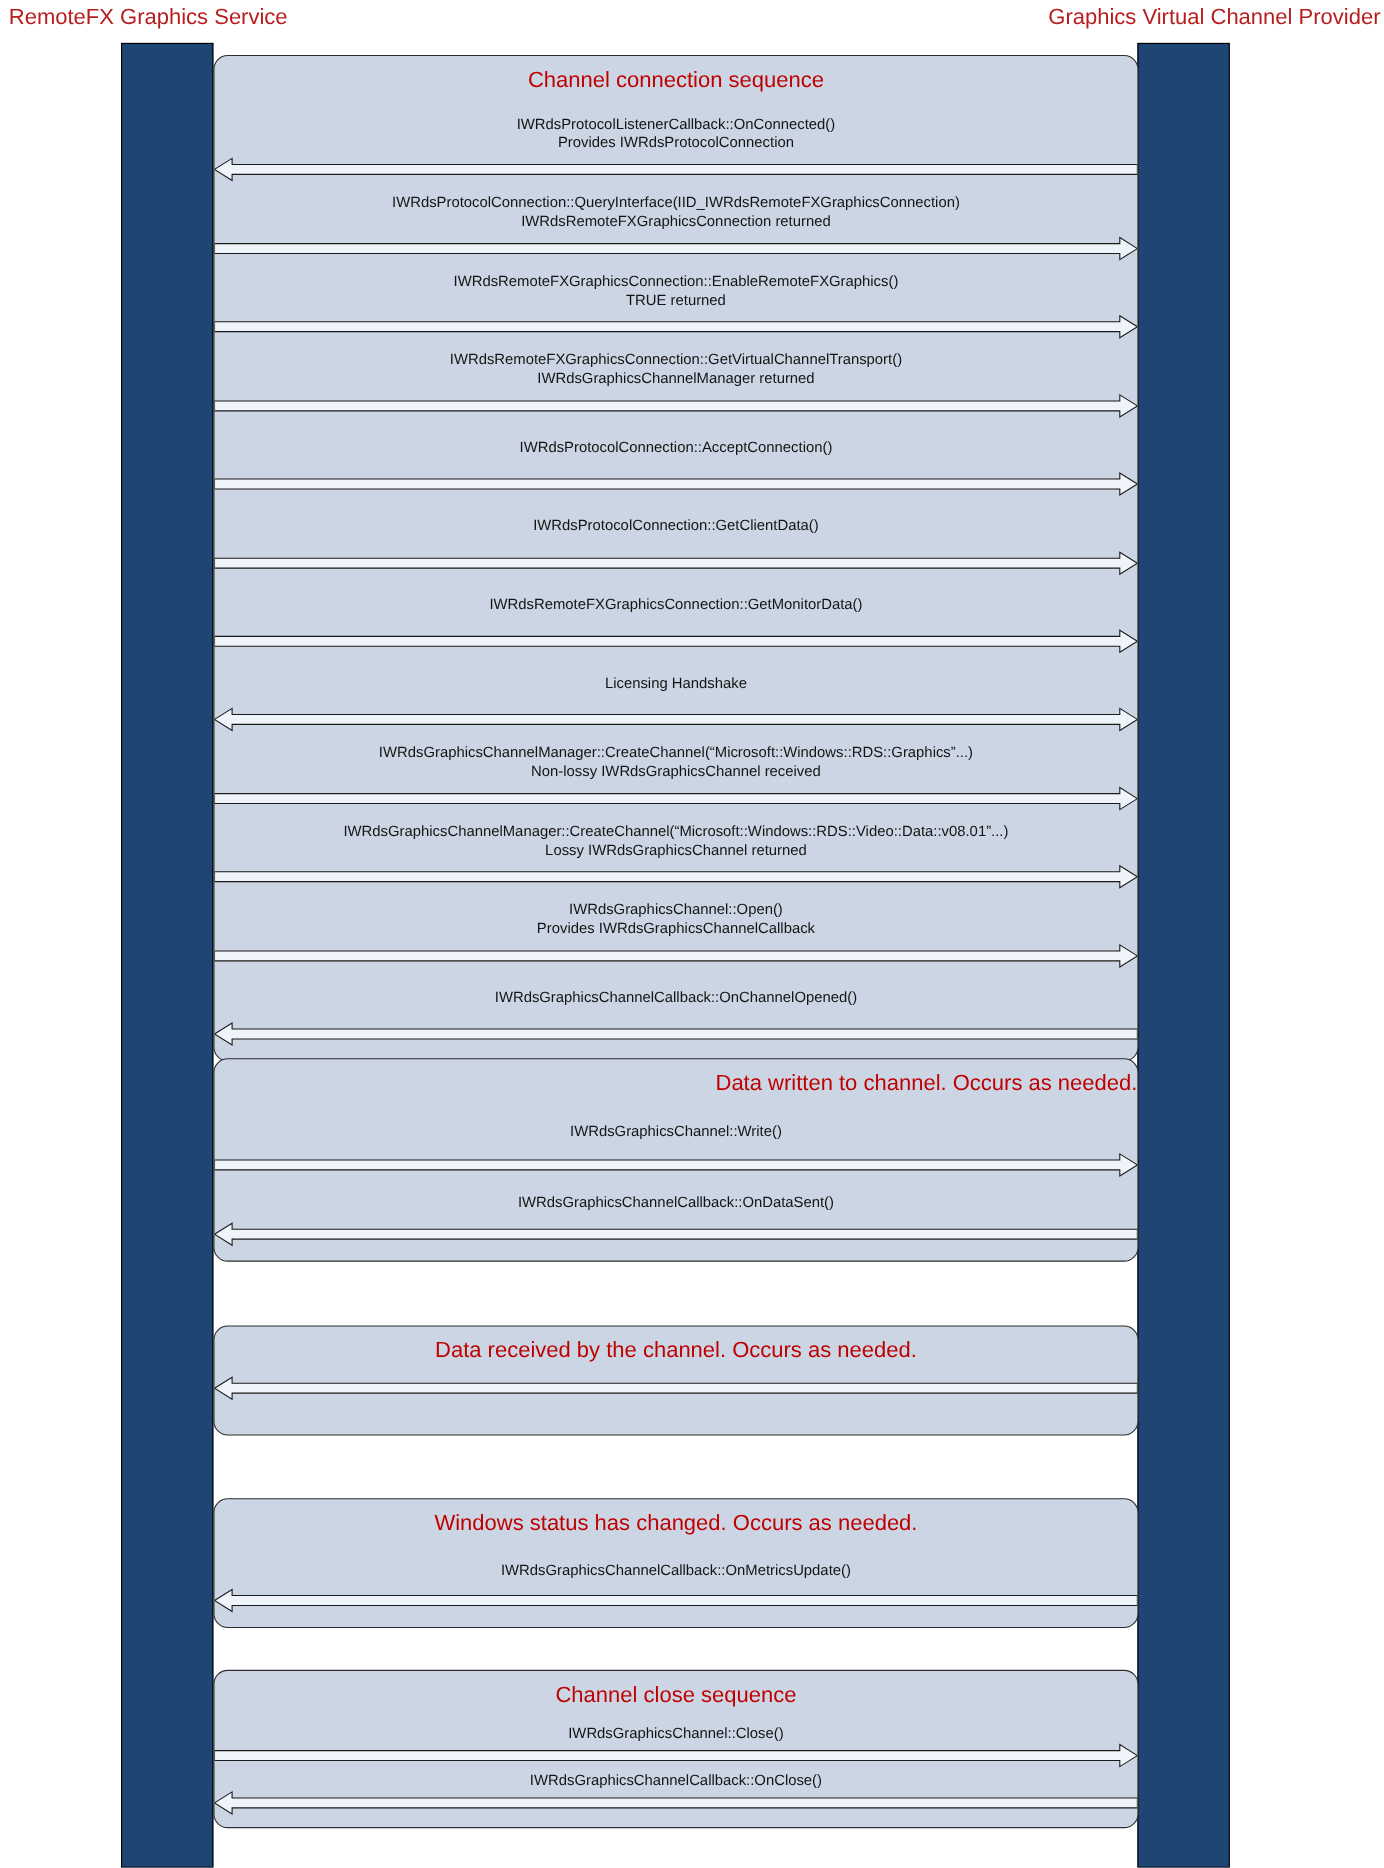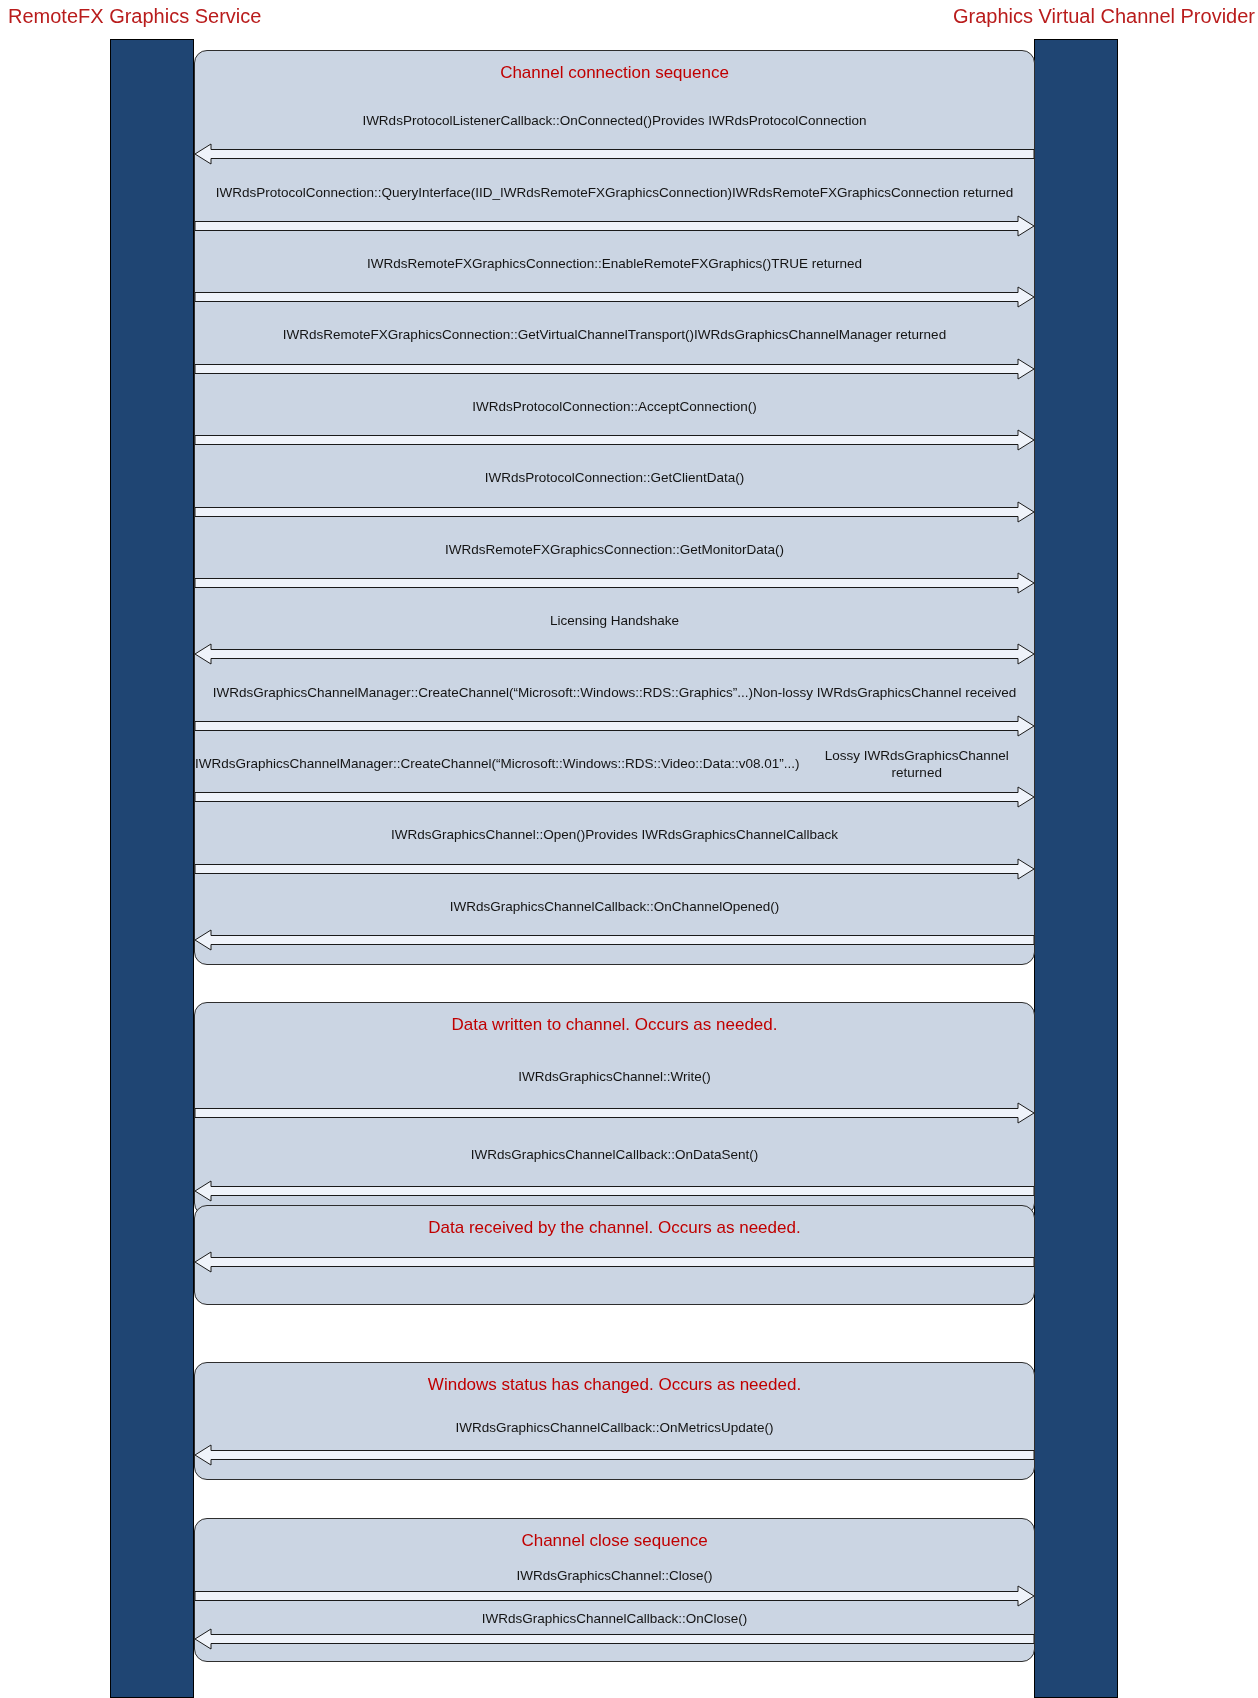--- a/index.html
+++ b/index.html
@@ -15,31 +15,31 @@
     background:var(--lifeline,#1F4573);border:1px solid #000;box-sizing:border-box;
   }
   .lifeline-left{left:110px;}
   .lifeline-right{left:1034px;}
   .group{
     position:absolute;left:194px;width:841px;box-sizing:border-box;
     background:var(--box_fill,#CBD5E3);border:1px solid #2e2e2e;border-radius:13px;
     display:flex;flex-direction:column;overflow:hidden;
   }
   .g1{top:50px;height:915px;}
-  .g2{top:1002px;height:214px;}
+  .g2{top:962px;height:185px;align-items:flex-end;}
   .g3{top:1205px;height:100px;}
   .g4{top:1362px;height:118px;}
   .g5{top:1518px;height:144px;}
   .group-title{
     height:44px;flex:0 0 auto;display:flex;align-items:center;justify-content:center;
-    color:var(--title_red,#C00000);font-size:17px;
+    color:var(--title_red,#C00000);font-size:20px;
   }
   .msg{flex:1 1 0;min-height:0;display:flex;flex-direction:column;}
   .msg-text{
-    flex:1 1 auto;display:flex;justify-content:center;align-items:center;
+    flex:1 1 auto;display:flex;flex-direction:column;justify-content:center;align-items:center;
     text-align:center;font-size:13.5px;line-height:17px;color:#141414;padding-top:4px;
   }
   .arrow{flex:0 0 24px;height:24px;margin:0 -1px;position:relative;}
   .arrow svg{display:block;width:100%;height:100%;}
   .group-foot{flex:0 0 12px;}
 </style>
 </head>
 <body>
 
 <div id="canvas">

